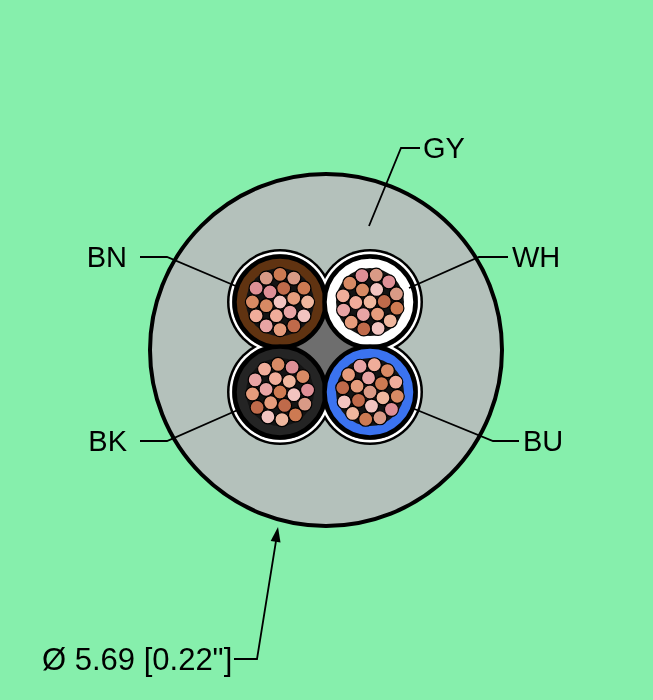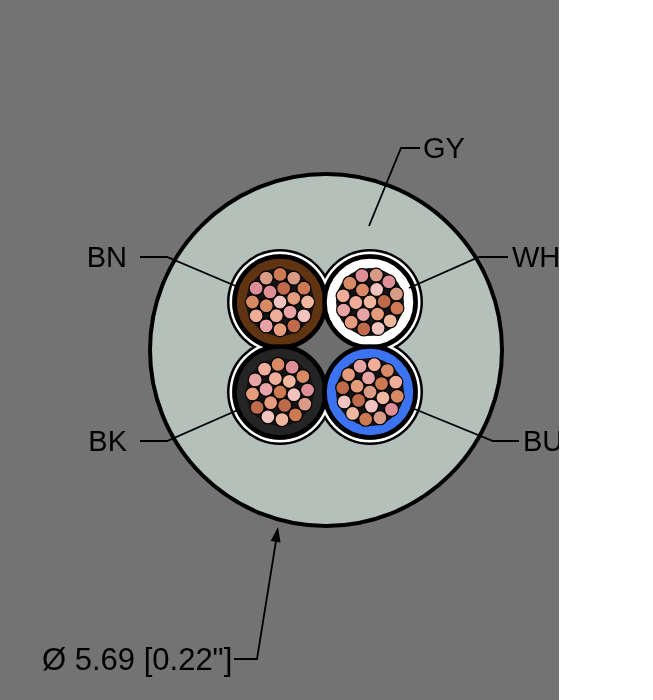--- a/index.html
+++ b/index.html
@@ -1,16 +1,16 @@
 <!DOCTYPE html>
 <html><head>
 <meta charset="utf-8">
 <style>
   html,body{margin:0;padding:0;background:#ffffff;}
-  .stage{position:relative;width:559px;height:700px;background:#737373;overflow:hidden;}
+  .stage{position:relative;width:653px;height:700px;background:#86efac;overflow:hidden;}
   svg{display:block;}
   .lbl{font-family:"Liberation Sans",sans-serif;font-size:29px;fill:#000;}
   .dim{font-family:"Liberation Sans",sans-serif;font-size:31px;fill:#000;}
   .leader{fill:none;stroke:#000;stroke-width:1.8px;}
 </style>
 </head>
 <body>
 
 <div class="stage">
   <svg width="653" height="700" viewBox="0 0 653 700">

